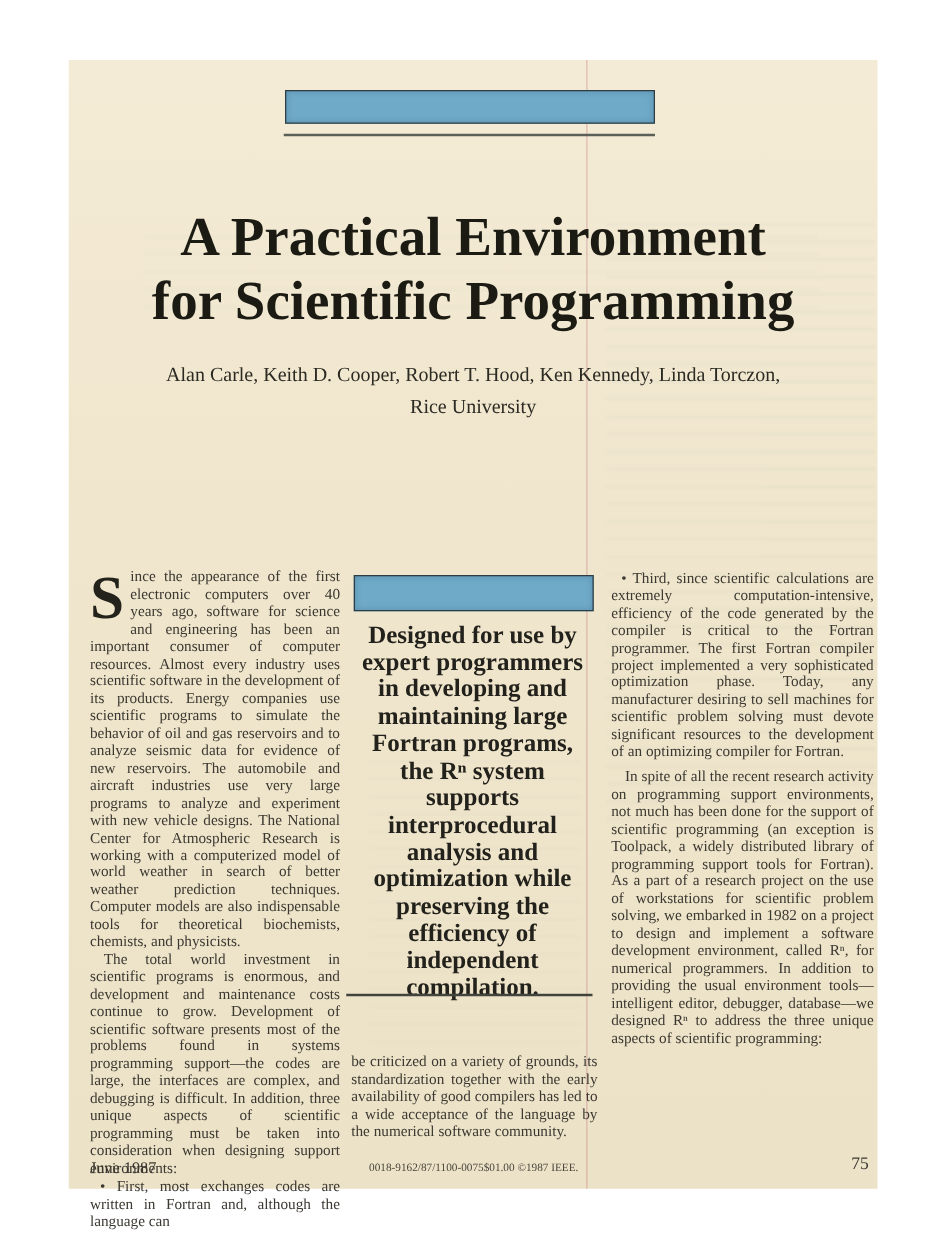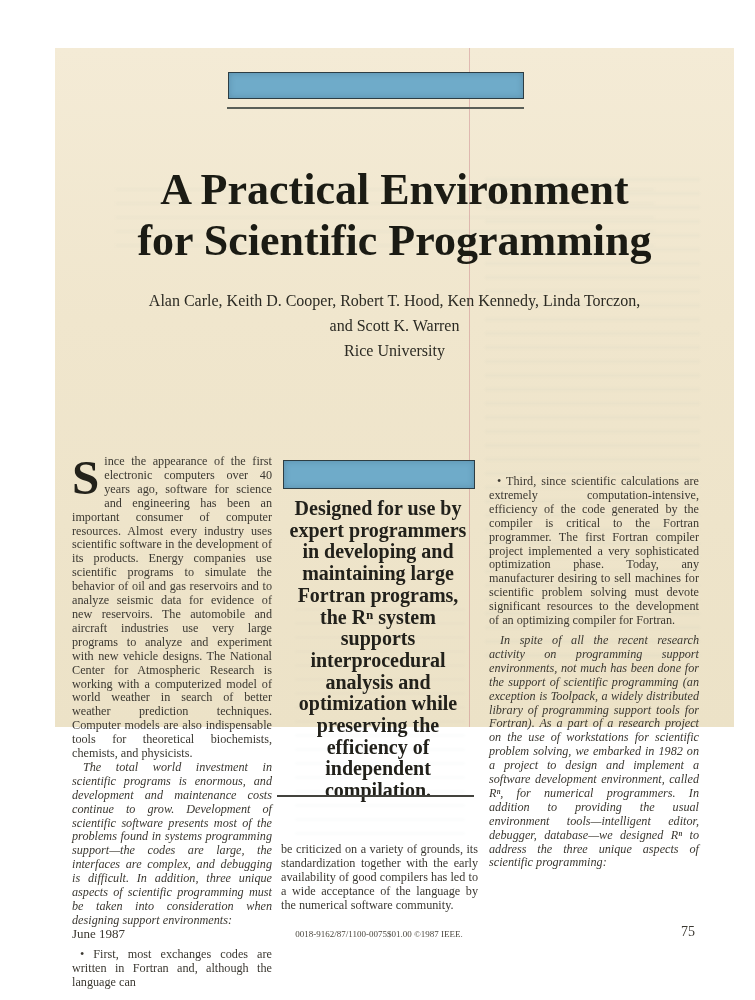--- a/index.html
+++ b/index.html
@@ -2,23 +2,22 @@
 <html><head>
 <meta charset="utf-8">
 <style>
   html,body{margin:0;padding:0;}
   body{
     width:755px;height:1000px;position:relative;
     background:#ffffff;overflow:hidden;
     font-family:"Liberation Serif", serif;
   }
   .paper{
-    position:absolute;left:55px;top:48px;width:647px;height:679px;
+    position:absolute;left:55px;top:48px;width:647px;height:903px;
     background:linear-gradient(180deg,#f4ebd6 0%,#f0e6cd 40%,#ece2c7 100%);
-    padding-left:32px;
   }
   .abs{position:absolute;}
   
   .pink-line{left:414px;top:0;width:1px;height:100%;background:rgba(187,95,112,0.35);}
   .ghost{pointer-events:none;filter:blur(1px);opacity:.5;}
   .ghost-lines{background:repeating-linear-gradient(to bottom,rgba(141,170,163,0.10) 0 3px,rgba(141,170,163,0) 3px 14px);}
   
   .banner{background:#6fabc9;border:1px solid #2d3d43;box-shadow:inset 0 0 6px rgba(30,60,80,.25);}
   .top-banner{left:173px;top:24px;width:294px;height:25px;}
   .top-rule{left:172px;top:59px;width:297px;height:2px;background:#5a5f58;}
@@ -27,22 +26,22 @@
     left:0;top:116px;width:100%;text-align:center;
     font-weight:bold;font-size:44px;line-height:51px;color:#1b1b14;
   }
   .authors{
     left:0;top:240px;width:100%;text-align:center;
     font-weight:normal;font-size:16px;line-height:25px;color:#2b2a23;
   }
   
   .col{color:#3b3831;font-size:12.2px;line-height:13.9px;text-align:justify;}
   .col p{margin:0;}
-  .col p.indent{text-indent:11px;font-style:italic;}
-  .col p.bullet{text-indent:8px;margin-top:20px;}
+  .col p.indent{text-indent:11px;}
+  .col p.bullet{text-indent:8px;margin-top:1px;}
   .col-left{left:17px;top:407px;width:200px;}
   .col-right{left:434px;top:407px;width:210px;}
   .dropcap{
     float:left;font-weight:bold;font-size:49px;line-height:39px;
     padding:3px 5px 0 0;color:#23221b;
   }
   
   .quote-banner{left:228px;top:412px;width:190px;height:27px;}
   .pull-quote{
     left:227px;top:450px;width:192px;text-align:center;
@@ -68,21 +67,20 @@
   <div class="abs banner top-banner"></div>
   <div class="abs top-rule"></div>
 
   <div class="abs title">
     <div>A Practical Environment</div>
     <div>for Scientific Programming</div>
   </div>
 
   <div class="abs authors">
     <div>Alan Carle, Keith D. Cooper, Robert T. Hood, Ken Kennedy, Linda Torczon,</div>
-    <div>and Scott K. Warren</div>
     <div>Rice University</div>
   </div>
 
   <div class="abs col col-left">
     <p><span class="dropcap">S</span><span>ince the appearance of the first electronic computers over 40 years ago, software for science and engineering has been an important consumer of computer resources. Almost every industry uses scientific software in the development of its products. Energy companies use scientific programs to simulate the behavior of oil and gas reservoirs and to analyze seismic data for evidence of new reservoirs. The automobile and aircraft industries use very large programs to analyze and experiment with new vehicle designs. The National Center for Atmospheric Research is working with a computerized model of world weather in search of better weather prediction techniques. Computer models are also indispensable tools for theoretical biochemists, chemists, and physicists.</span></p>
     <p class="indent">The total world investment in scientific programs is enormous, and development and maintenance costs continue to grow. Development of scientific software presents most of the problems found in systems programming support—the codes are large, the interfaces are complex, and debugging is difficult. In addition, three unique aspects of scientific programming must be taken into consideration when designing support environments:</p>
     <p class="bullet">• First, most exchanges codes are written in Fortran and, although the language can</p>
   </div>
 
   <div class="abs banner quote-banner"></div>

